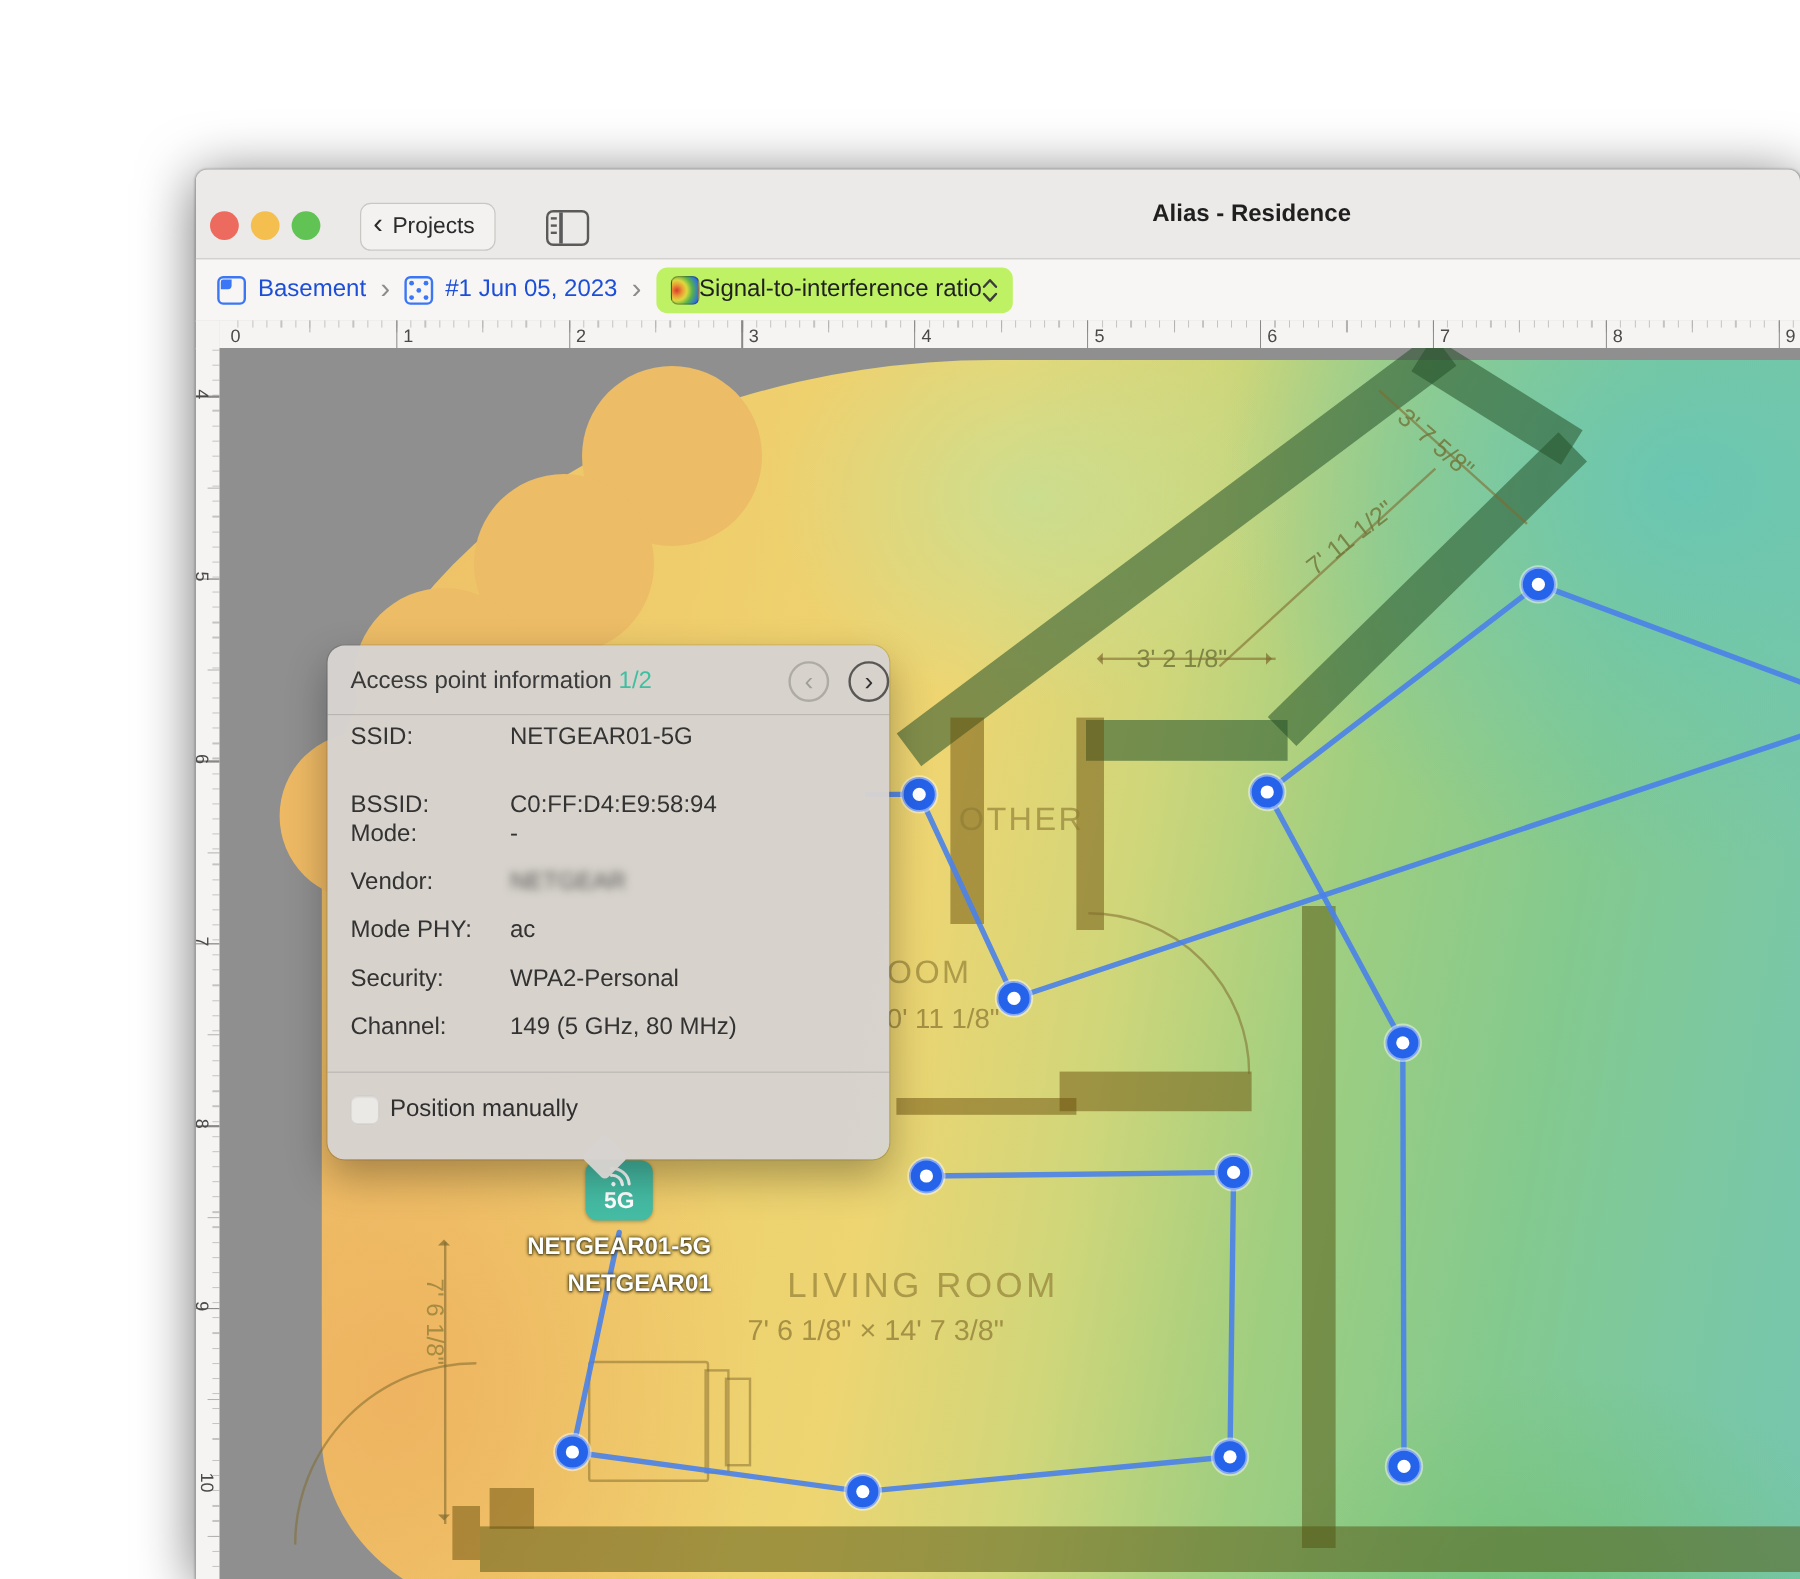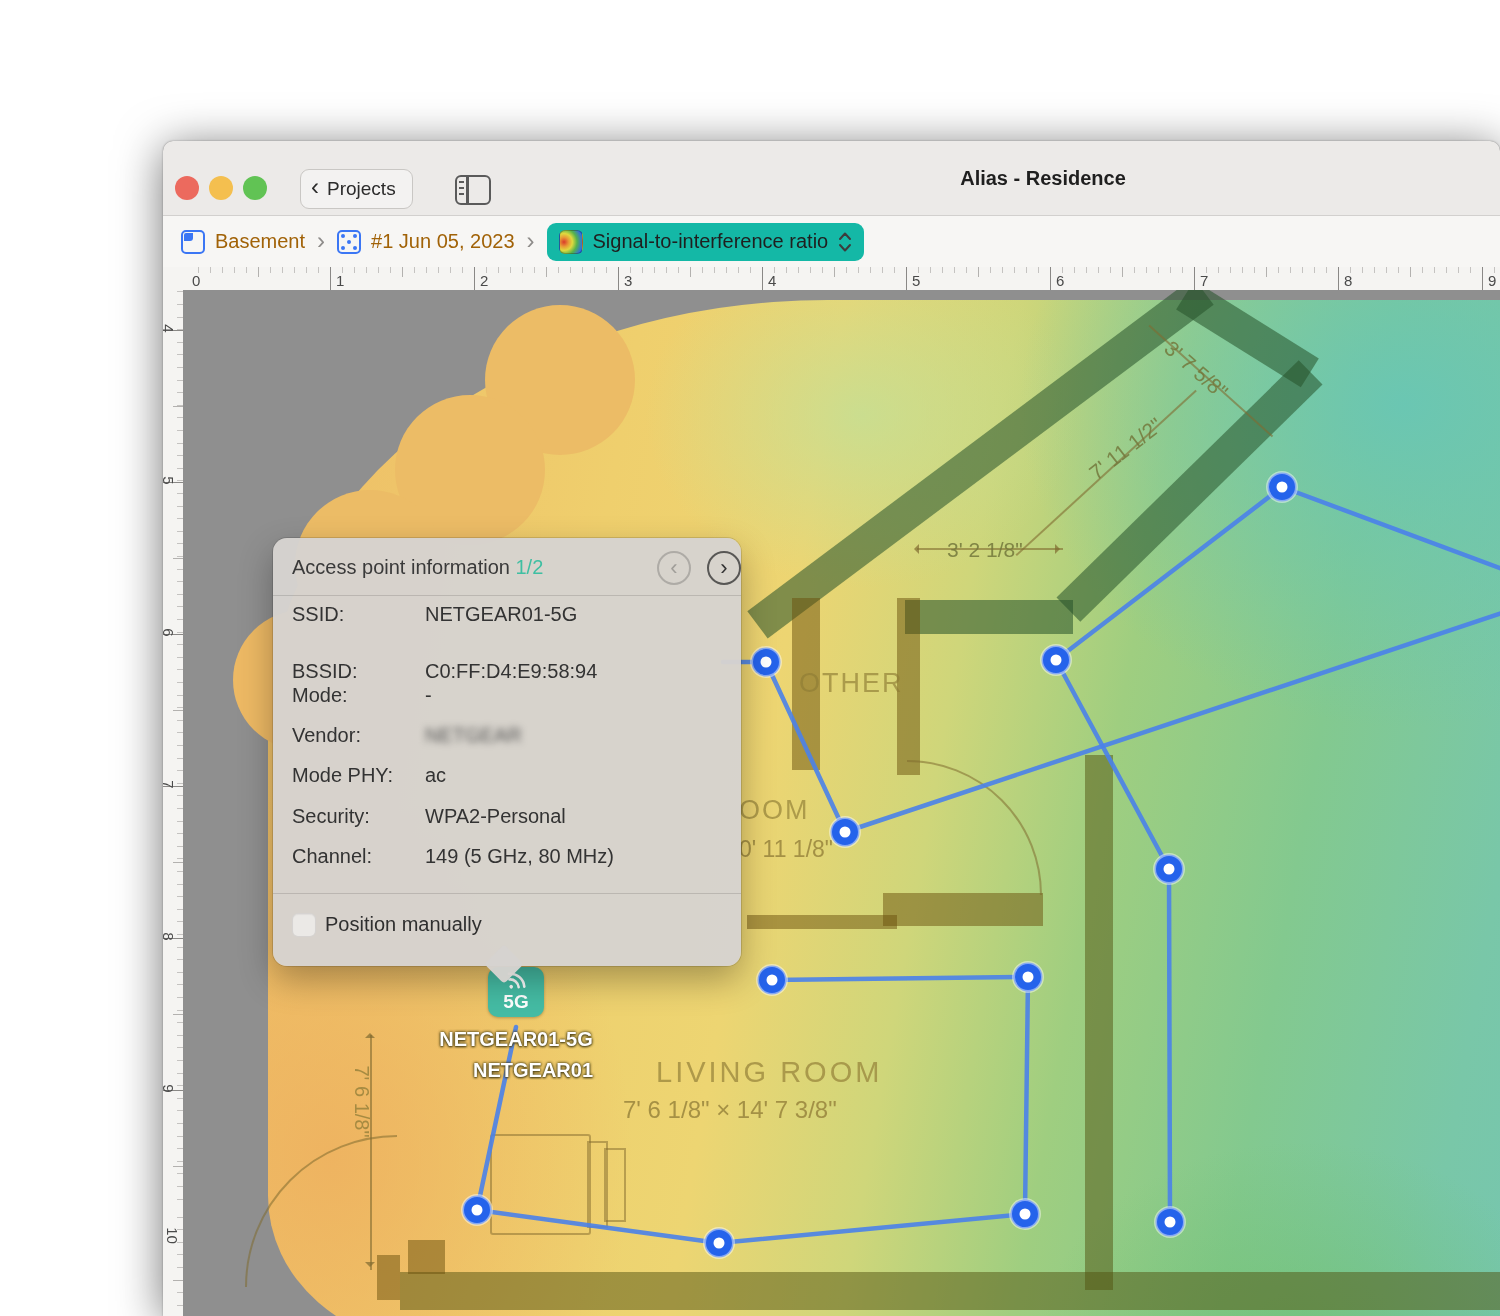--- a/index.html
+++ b/index.html
@@ -27,32 +27,32 @@
           border-radius:6px;}
   .sbicon:before{content:"";position:absolute;left:9px;top:0;bottom:0;width:2.5px;background:#5A5A5A;}
   .sbicon:after{content:"";position:absolute;left:2px;top:4px;width:5px;height:2px;background:#5A5A5A;
           box-shadow:0 6px 0 #5A5A5A, 0 12px 0 #5A5A5A;}
   .wtitle{position:absolute;left:880px;top:0;height:74px;display:flex;align-items:center;
           transform:translateX(-50%);font-size:20px;font-weight:700;color:#1f1f1f;}
 
   
   .crumbbar{position:absolute;left:0;top:75px;width:100%;height:51px;background:#F7F6F4;
             border-bottom:1px solid #DDDBD9;display:flex;align-items:center;}
-  .crumb{display:flex;align-items:center;gap:10px;color:#a16207;font-size:20px;}
+  .crumb{display:flex;align-items:center;gap:10px;color:#1d4ed8;font-size:20px;}
   .crumb-sep{color:#8E8C8A;font-size:24px;margin:0 12px;transform:translateY(-1px);}
   .fp-icon{position:relative;width:20px;height:20px;border:2px solid #3B76F4;border-radius:5px;}
   .fp-icon:before{content:"";position:absolute;left:1px;top:1px;width:9px;height:8px;
                   background:#3B76F4;border-radius:2px 0 3px 0;}
   .dice-icon{position:relative;width:20px;height:20px;border:2px solid #3B76F4;border-radius:5px;}
   .dice-icon i{position:absolute;width:4px;height:4px;border-radius:50%;background:#3B76F4;}
   .dice-icon i:nth-child(1){left:2px;top:2px;} .dice-icon i:nth-child(2){right:2px;top:2px;}
   .dice-icon i:nth-child(3){left:8px;top:8px;} .dice-icon i:nth-child(4){left:2px;bottom:2px;}
   .dice-icon i:nth-child(5){right:2px;bottom:2px;}
-  .vis-pill{display:flex;align-items:center;gap:10px;height:38px;padding:0 12px;border-radius:9px;
-            background:#14b8a6;color:#1f1f1f;font-size:20px;}
+  .vis-pill{display:flex;align-items:center;height:38px;padding:0 12px;border-radius:9px;
+            background:#bef264;color:#1f1f1f;font-size:20px;}
   .heat-icon{width:22px;height:22px;border-radius:6px;border:1px solid rgba(0,0,0,0.25);
              background:radial-gradient(circle at 18% 50%, #D93A2B 0%, #E89A36 22%, #DFD93E 40%, #55B34B 62%, #2F6FE0 88%, #2C57C9 100%);}
 
   
   .ruler-top{position:absolute;left:20px;top:126px;right:0;height:23px;background:#F5F4F2;
      border-bottom:1px solid #C7C5C3;
      background-image:
        linear-gradient(to bottom, transparent 0, transparent 0),
        repeating-linear-gradient(to right, transparent 0, transparent 143px, #8A8886 143px, #8A8886 144px),
        repeating-linear-gradient(to right, transparent 0, transparent 71px, #B3B1AF 71px, #B3B1AF 72px),

